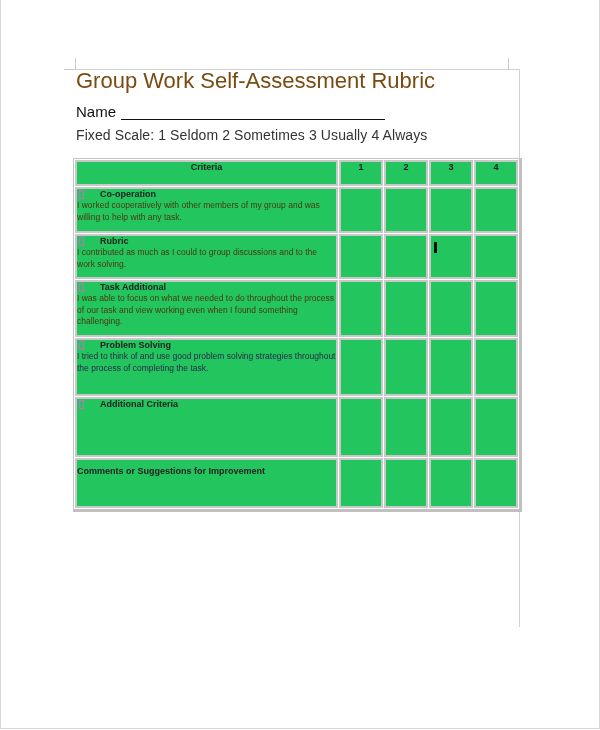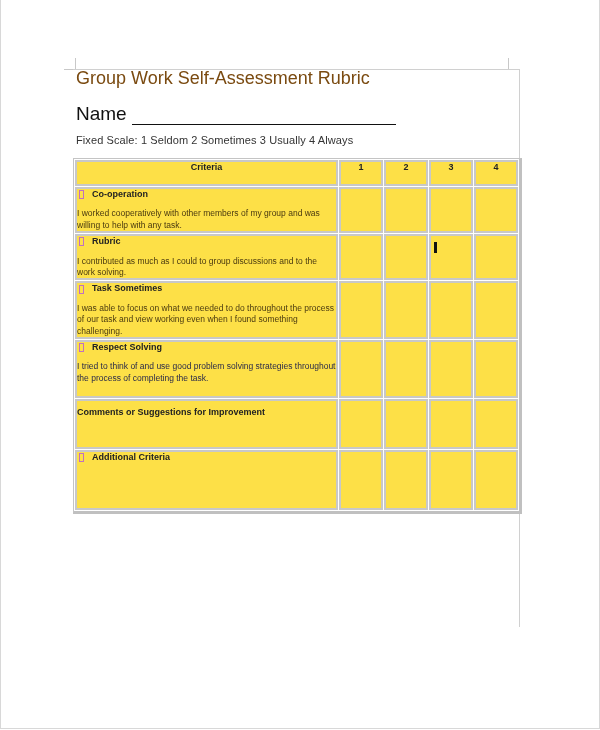--- a/index.html
+++ b/index.html
@@ -10,49 +10,49 @@
   .page-frame {
     position: absolute; left: 0; top: 0; width: 598px; height: 728px;
     border: 1px solid #d8d8d8; border-top: none;
   }
   .crop-mark { position: absolute; background: #c8c8c8; }
   .content-box {
     position: absolute; left: 73px; top: 69px; width: 446px; height: 557px;
     border-top: 1px solid #d0d0d0; border-right: 1px solid #d0d0d0;
   }
   .title {
-    position: absolute; left: 76px; top: 68px; font-size: 18px; color: #7a4a10;
+    position: absolute; left: 76px; top: 68px; font-size: 22px; color: #7a4a10;
     white-space: nowrap;
   }
   .name-row {
-    position: absolute; left: 76px; top: 103px; font-size: 19px; color: #111;
+    position: absolute; left: 76px; top: 103px; font-size: 15px; color: #111;
     display: flex; align-items: flex-end;
   }
   .name-line { display: inline-block; width: 264px; border-bottom: 1px solid #111; margin-left: 5px; height: 14px; }
   .scale {
-    position: absolute; left: 76px; top: 134px; font-size: 11px; color: #333;
+    position: absolute; left: 76px; top: 127px; font-size: 14px; color: #333;
     letter-spacing: 0.1px; white-space: nowrap;
   }
   table.rubric {
     position: absolute; left: 73px; top: 158px;
     border-collapse: separate; border-spacing: 1px;
     border: 1px solid #c4c4c4; border-right: 3px solid #c0c0c0; border-bottom: 3px solid #c0c0c0;
     background: #fff;
   }
   table.rubric td, table.rubric th {
-    border: 2px solid #c8c8c8; padding: 0; vertical-align: top; background: #fde047;
+    border: 2px solid #c8c8c8; padding: 0; vertical-align: top; background: #22c55e;
   }
   th.h-criteria { width: 259px; height: 22px; font-size: 9px; font-weight: bold; color: #222; vertical-align: middle; text-align: center; }
   th.h-score { width: 40px; font-size: 9px; font-weight: bold; color: #222; vertical-align: middle; text-align: center; }
   td.crit { padding: 4px 6px 2px 5px; font-size: 8.5px; line-height: 11.4px; color: #3a3a3a; }
-  .crit-head { display: flex; align-items: center; font-weight: bold; color: #222; font-size: 9px; margin-bottom: 0px; }
+  .crit-head { display: flex; align-items: center; font-weight: bold; color: #222; font-size: 9px; margin-bottom: 0px; gap: 8px; }
   .bullet {
     display: inline-block; width: 3px; height: 7px; border: 1px solid #c070c0; margin-right: 8px; margin-left: 2px;
   }
-  .crit-desc { color: #4a3a10; margin-top: 8px; }
+  .crit-desc { color: #4a3a10; }
   .crit-desc.blue { color: #2a2a4a; }
   .cursor-mark { display: inline-block; width: 3px; height: 11px; background: #111; margin: 6px 0 0 3px; }
 </style>
 </head>
 <body>
 
 <div class="page-frame"></div>
 <div class="crop-mark" style="left:75px;top:58px;width:1px;height:12px;"></div>
 <div class="crop-mark" style="left:64px;top:69px;width:10px;height:1px;"></div>
 <div class="crop-mark" style="left:508px;top:58px;width:1px;height:12px;"></div>
@@ -104,62 +104,62 @@
     <td></td>
     <td><span class="cursor-mark"></span></td>
     <td></td>
   </tr>
 
 
   <tr style="height:57px;">
     <td class="crit">
       <div class="crit-head">
             <span class="bullet"></span>
-            <span>Task Sometimes</span>
+            <span>Task Additional</span>
           </div>
       <div class="crit-desc">I was able to focus on what we needed to do throughout the process of our task and view working even when I found something challenging.</div>
     </td>
     <td></td>
     <td></td>
     <td></td>
     <td></td>
   </tr>
 
   <tr style="height:58px;">
     <td class="crit">
       <div class="crit-head">
             <span class="bullet"></span>
-            <span>Respect Solving</span>
+            <span>Problem Solving</span>
           </div>
       <div class="crit-desc blue">I tried to think of and use good problem solving strategies throughout the process of completing the task.</div>
-    </td>
-    <td></td>
-    <td></td>
-    <td></td>
-    <td></td>
-  </tr>
-
-  <tr style="height:50px;">
-    <td class="crit" style="padding-top:6px;">
-      <div class="crit-head">
-            <span>Comments or Suggestions for Improvement</span>
-          </div>
     </td>
     <td></td>
     <td></td>
     <td></td>
     <td></td>
   </tr>
 
   <tr style="height:60px;">
     <td class="crit">
       <div class="crit-head">
             <span class="bullet"></span>
             <span>Additional Criteria</span>
           </div>
     </td>
     <td></td>
     <td></td>
     <td></td>
     <td></td>
   </tr>
+
+  <tr style="height:50px;">
+    <td class="crit" style="padding-top:6px;">
+      <div class="crit-head">
+            <span>Comments or Suggestions for Improvement</span>
+          </div>
+    </td>
+    <td></td>
+    <td></td>
+    <td></td>
+    <td></td>
+  </tr>
 </tbody>
   </table>
 
 </body></html>

